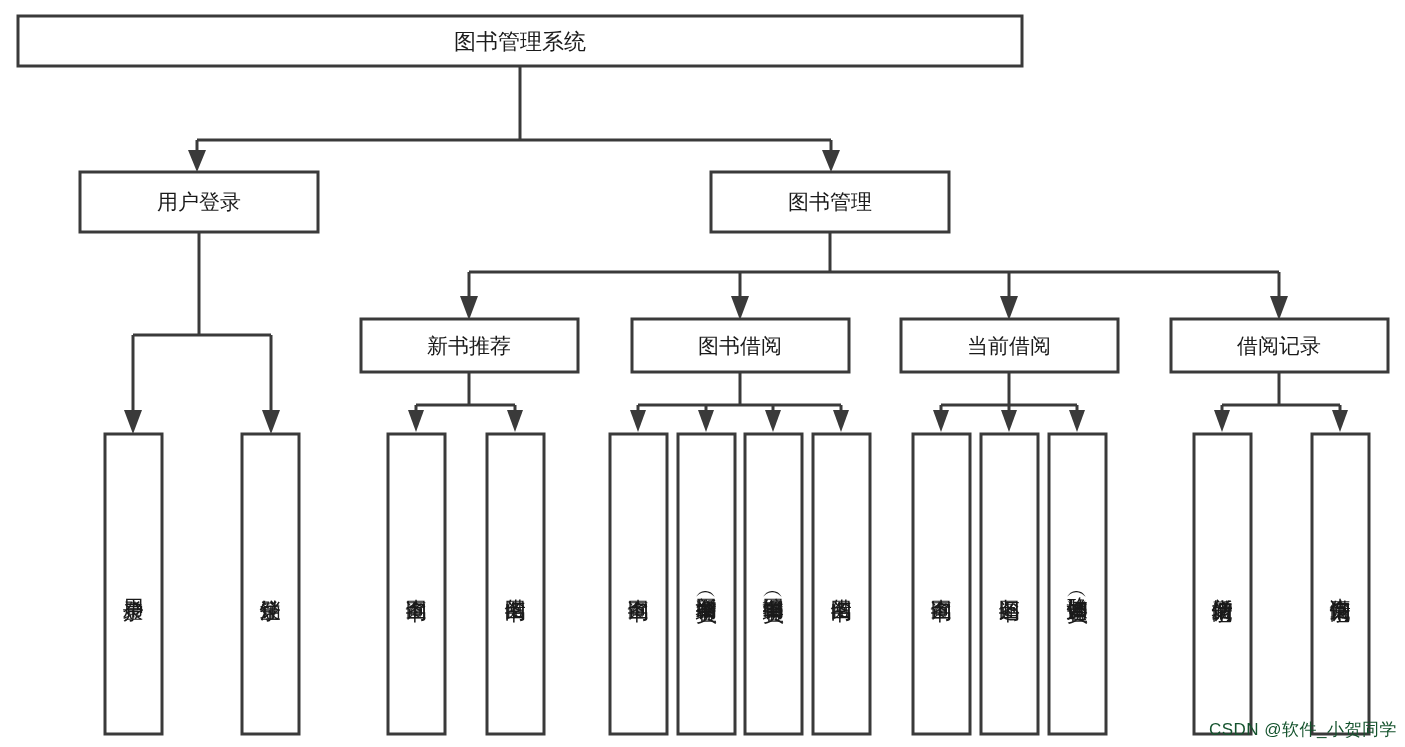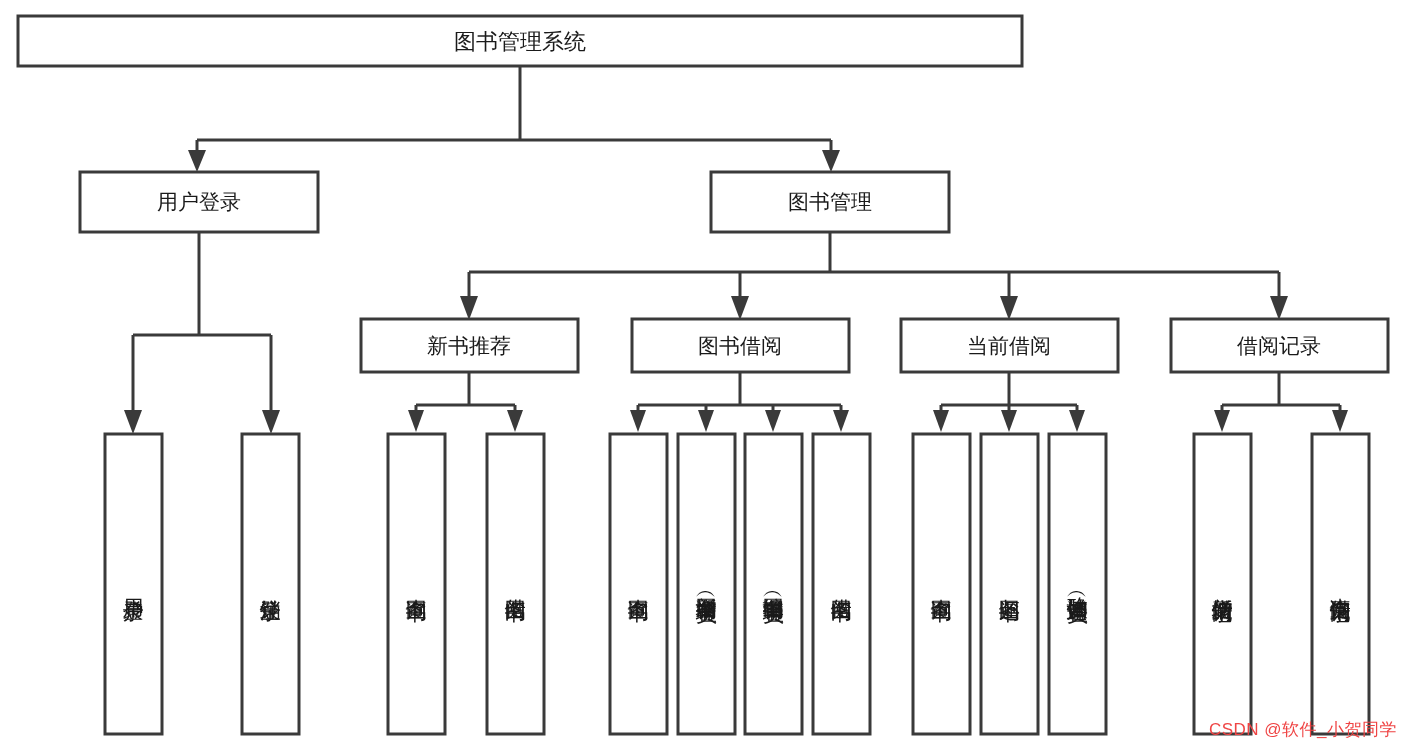--- a/index.html
+++ b/index.html
@@ -70,21 +70,21 @@
     color: #1a1a1a;
     letter-spacing: 1px;
     white-space: nowrap;
   }
   .watermark {
     position: absolute;
     right: 8px;
     bottom: 6px;
     font-family: "Liberation Sans", "DejaVu Sans", sans-serif;
     font-size: 17px;
-    color: #ef4444;
+    color: #14532d;
     letter-spacing: 0.5px;
     user-select: none;
   }
 </style>
 </head>
 <body>
 
 <div id="page">
 
   <svg id="diagram" viewBox="0 0 1405 747">

